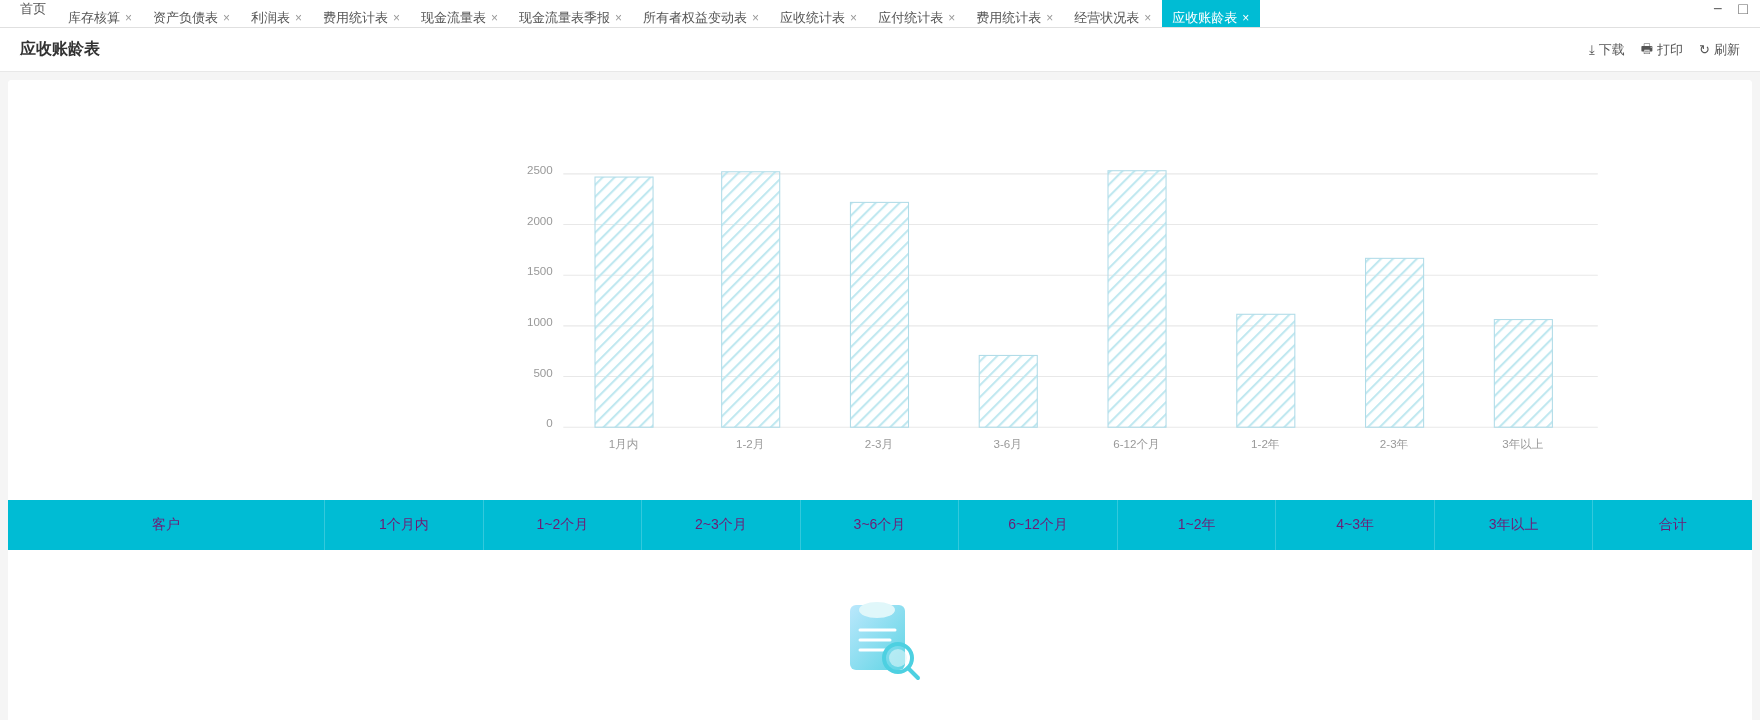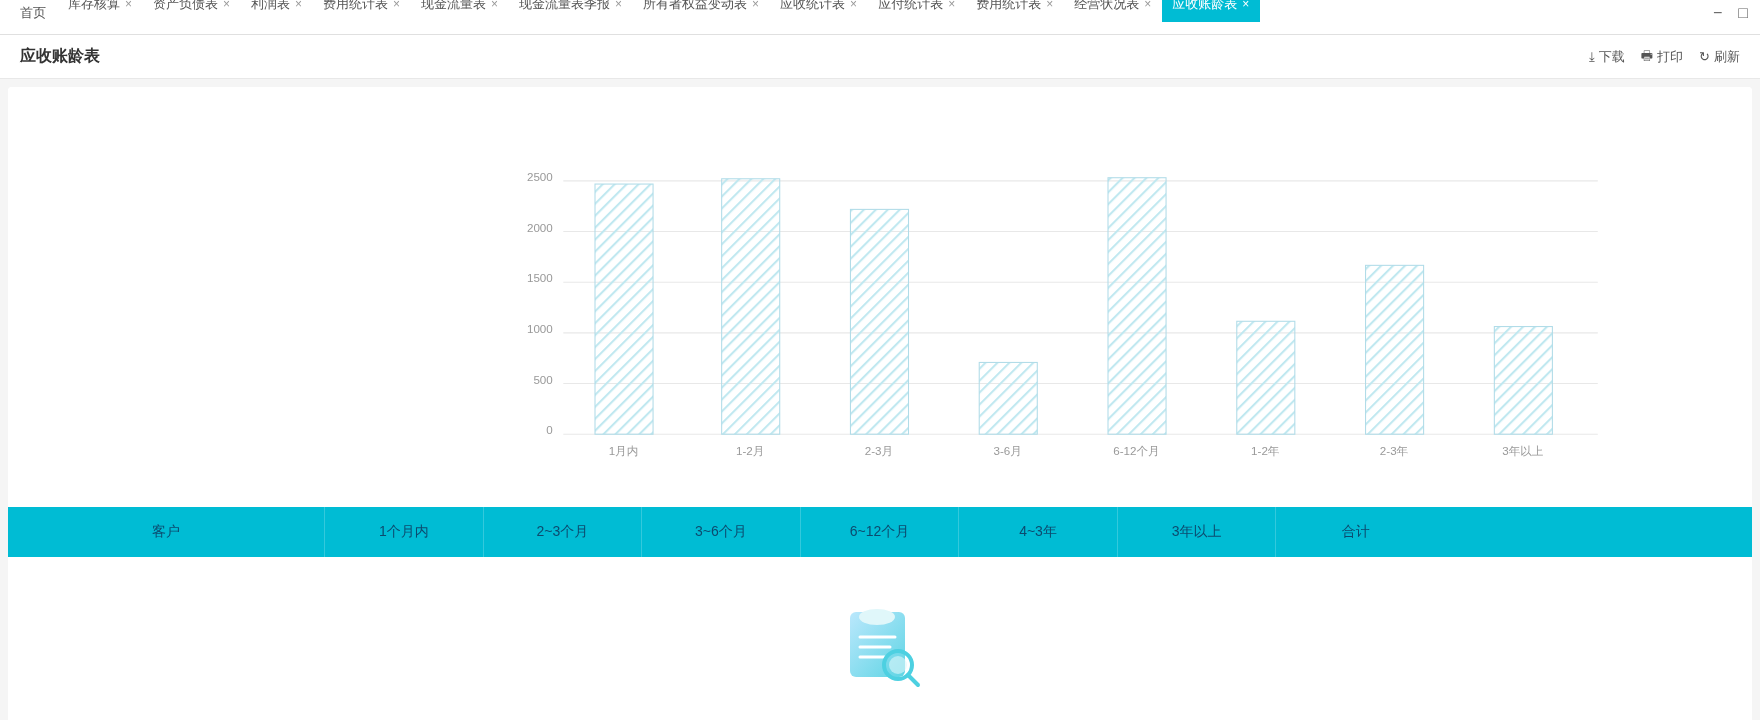--- a/index.html
+++ b/index.html
@@ -1,25 +1,25 @@
 <!DOCTYPE html>
 <html><head>
   <meta charset="utf-8">
   <style>
     * { box-sizing: border-box; margin: 0; padding: 0; }
     body { font-family: "Microsoft YaHei", "PingFang SC", sans-serif; font-size: 13px; background: #f5f5f5; color: #333; overflow: hidden; }
 
     
     .tab-bar {
       display: flex;
-      align-items: flex-end;
+      align-items: flex-start;
       background: #fff;
       border-bottom: 1px solid #e0e0e0;
-      height: 35px;
-      padding: 12px 8px;
+      height: 28px;
+      padding: 0 8px;
       overflow-x: auto;
       white-space: nowrap;
       position: relative;
     }
     .tab-bar::-webkit-scrollbar { display: none; }
     .tab-item {
       display: inline-flex;
       align-items: center;
       padding: 0 10px;
       height: 36px;
@@ -111,21 +111,21 @@
     .chart-container {
       width: 100%;
       height: 380px;
     }
 
     
     .table-header {
       display: grid;
       grid-template-columns: 2fr 1fr 1fr 1fr 1fr 1fr 1fr 1fr 1fr 1fr;
       background: #00bcd4;
-      color: #0c4a6e;
+      color: #701a75;
       text-align: center;
       padding: 0;
       min-height: 50px;
     }
     .table-header-cell {
       padding: 14px 8px;
       font-size: 14px;
       border-right: 1px solid rgba(255,255,255,0.2);
       display: flex;
       align-items: center;
@@ -274,23 +274,25 @@
       <text x="943" y="330" text-anchor="middle" font-size="11" fill="#999">6-12个月</text>
       <text x="1065" y="330" text-anchor="middle" font-size="11" fill="#999">1-2年</text>
       <text x="1187" y="330" text-anchor="middle" font-size="11" fill="#999">2-3年</text>
       <text x="1309" y="330" text-anchor="middle" font-size="11" fill="#999">3年以上</text>
     </svg>
   </div>
 
   <div class="table-header">
     <div class="table-header-cell">客户</div>
     <div class="table-header-cell">1个月内</div>
+    <div class="table-header-cell">1~2个月</div>
     <div class="table-header-cell">2~3个月</div>
     <div class="table-header-cell">3~6个月</div>
     <div class="table-header-cell">6~12个月</div>
+    <div class="table-header-cell">1~2年</div>
     <div class="table-header-cell">4~3年</div>
     <div class="table-header-cell">3年以上</div>
     <div class="table-header-cell">合计</div>
   </div>
 
   <div class="empty-state">
 
     <svg class="empty-icon" viewBox="0 0 100 100" xmlns="http://www.w3.org/2000/svg">
       <defs>
         <linearGradient id="docGrad" x1="0%" y1="0%" x2="100%" y2="100%">

